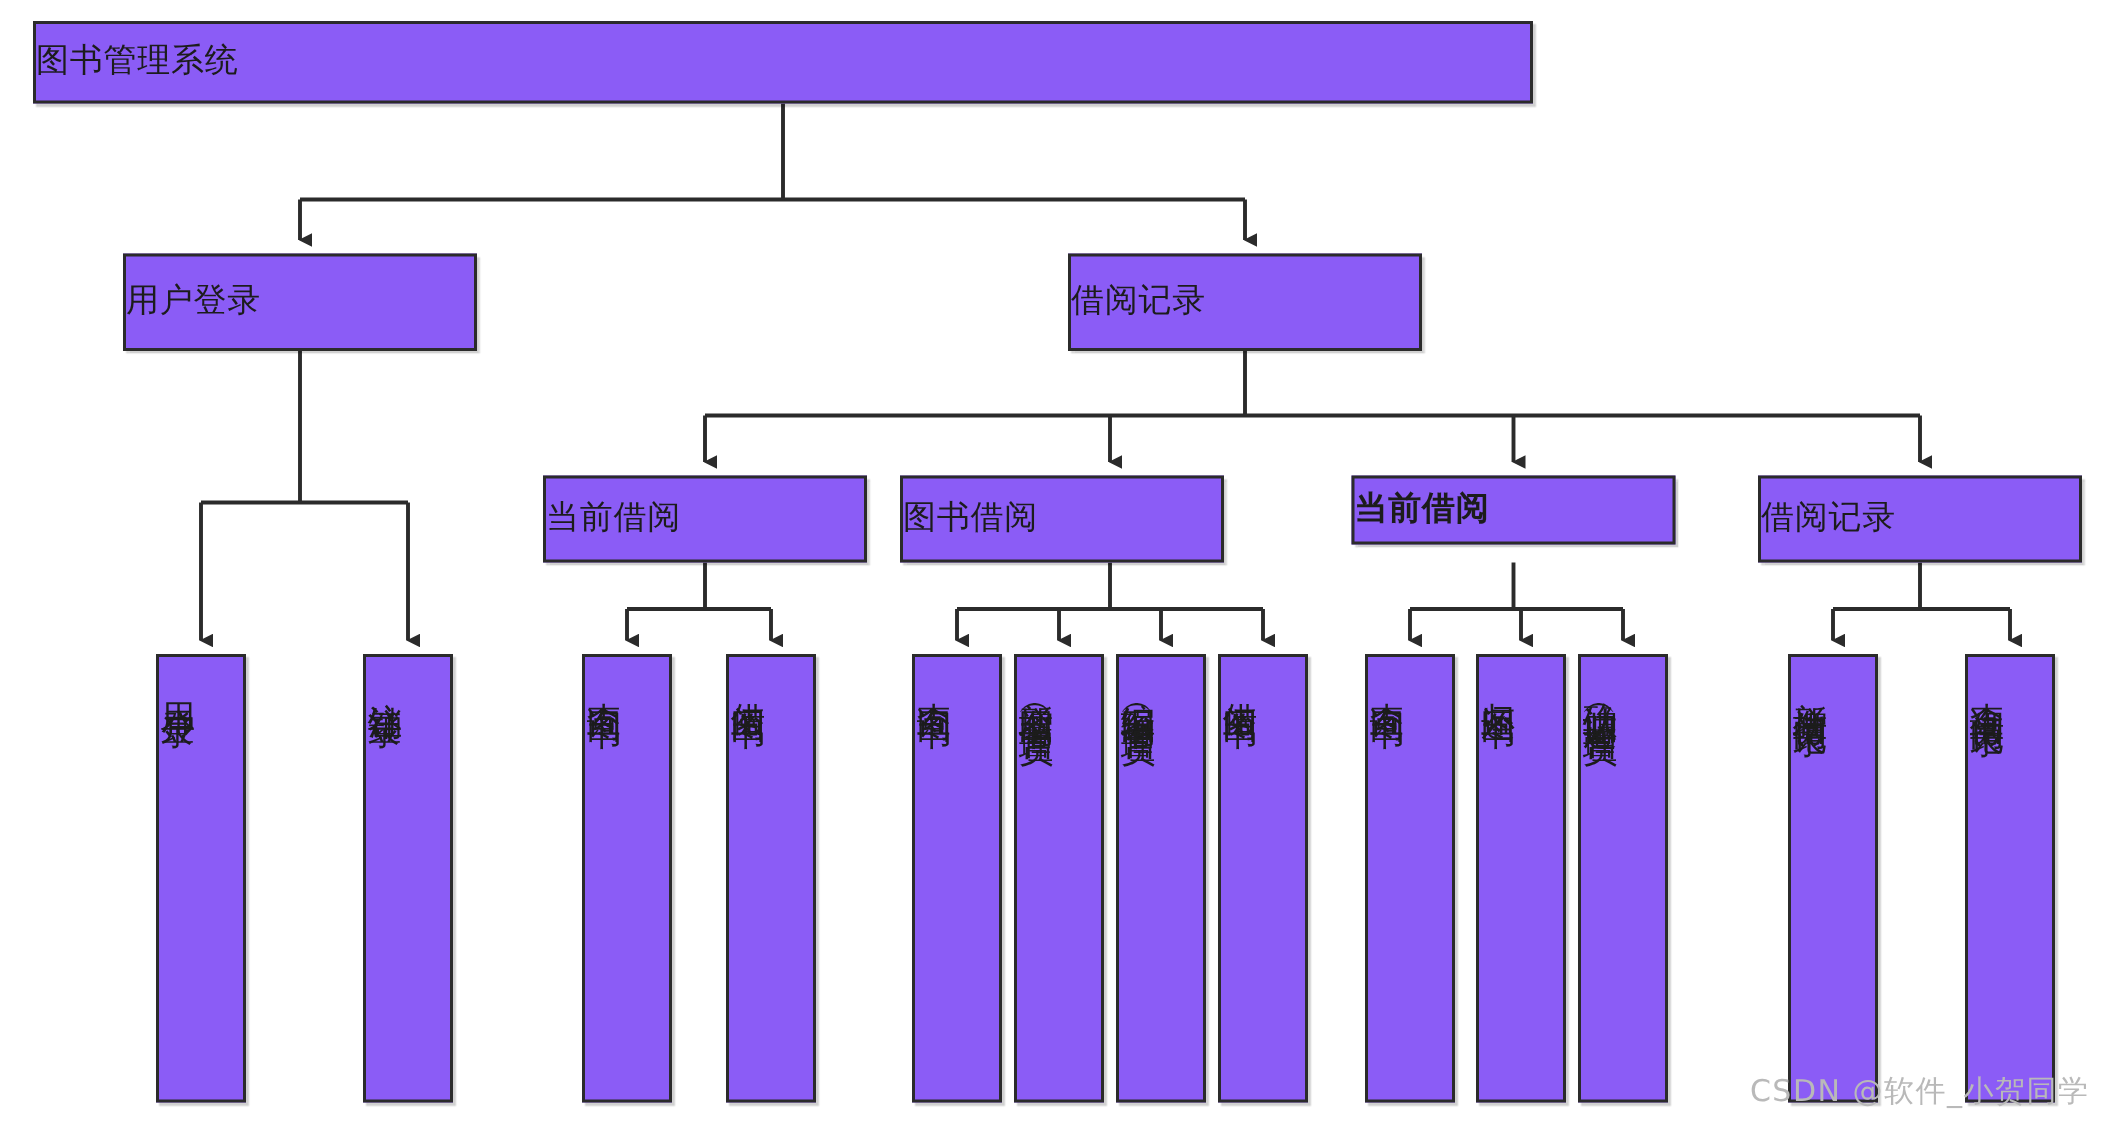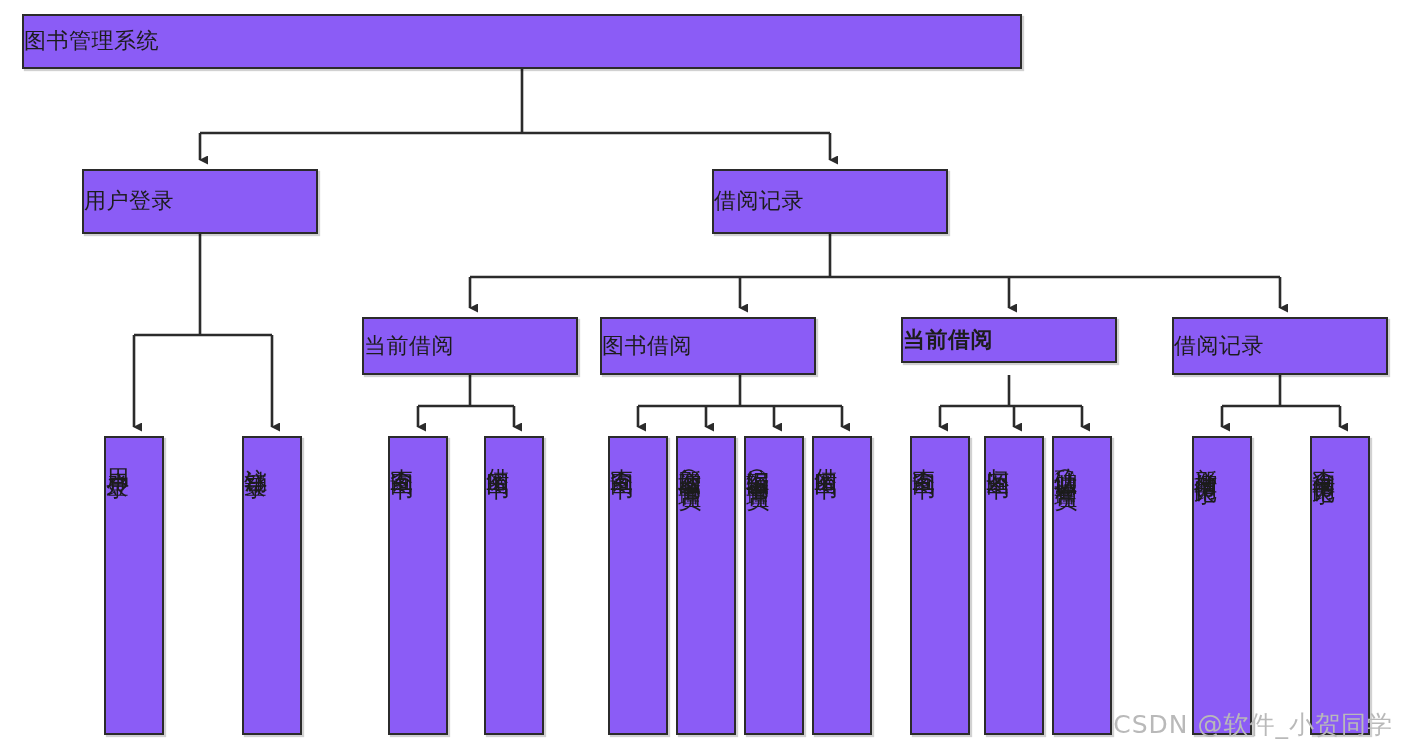--- a/index.html
+++ b/index.html
@@ -54,21 +54,21 @@
     text-orientation: upright;
     font-size: 23px;
     line-height: 1.05;
     letter-spacing: 3px;
     white-space: nowrap;
   }
   .watermark {
     position: absolute;
     right: 12px;
     bottom: 6px;
-    font-size: 25px;
+    font-size: 20px;
     color: #b9b9b9;
     letter-spacing: 1px;
     white-space: nowrap;
     user-select: none;
   }
 </style>
 </head>
 <body>
 
 <div id="diagram-root">

